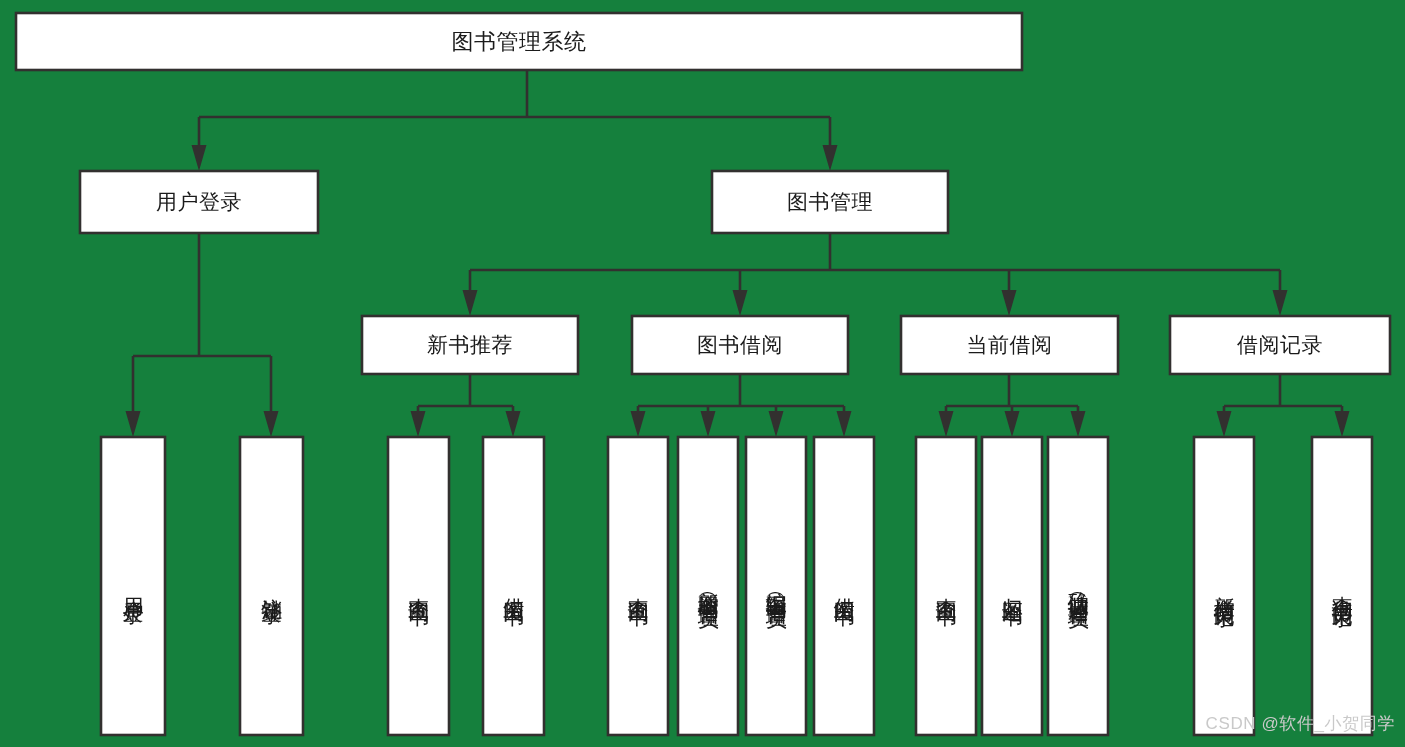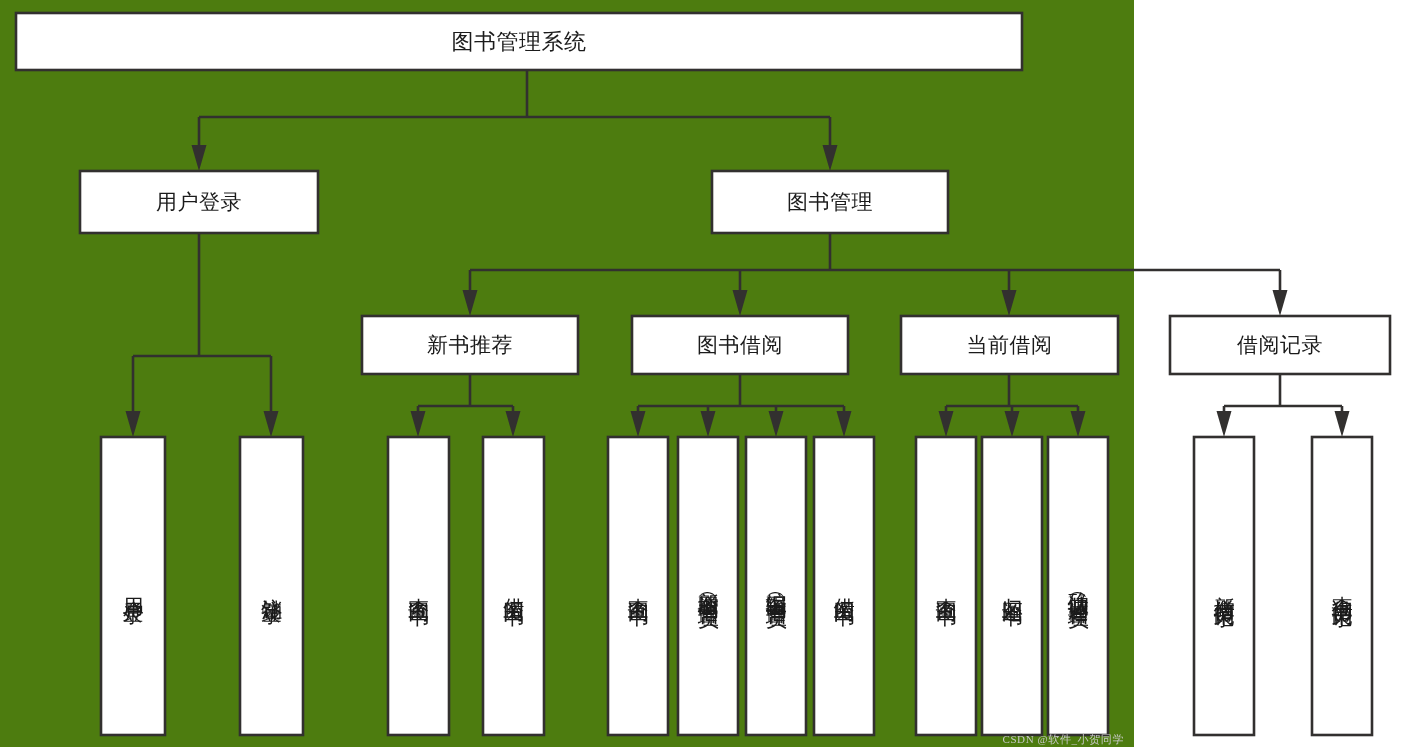--- a/index.html
+++ b/index.html
@@ -8,23 +8,23 @@
     background: #ffffff;
   }
   body {
     width: 1405px;
     height: 747px;
     font-family: "DejaVu Sans", "Liberation Sans", sans-serif;
     overflow: hidden;
   }
   #diagram-root {
     position: relative;
-    width: 1134px;
+    width: 1405px;
     height: 747px;
-    background: #4d7c0f;
+    background: #15803d;
   }
   svg.diagram-svg {
     position: absolute;
     top: 0;
     left: 0;
     width: 1405px;
     height: 747px;
     display: block;
   }
   .node-box {
@@ -68,23 +68,23 @@
     font-size: 21px;
     line-height: 1.08;
     color: #1b1b1b;
     letter-spacing: 2.5px;
     text-align: center;
     white-space: nowrap;
   }
   .watermark {
     position: absolute;
     right: 10px;
-    bottom: 0;
-    font-family: Liberation Serif, serif;
-    font-size: 11px;
+    bottom: 12px;
+    font-family: Liberation Sans, sans-serif;
+    font-size: 17px;
     color: #c9c9c9;
     letter-spacing: 0.6px;
     white-space: nowrap;
     pointer-events: none;
   }
 </style>
 </head>
 <body>
 
 <div id="diagram-root">

